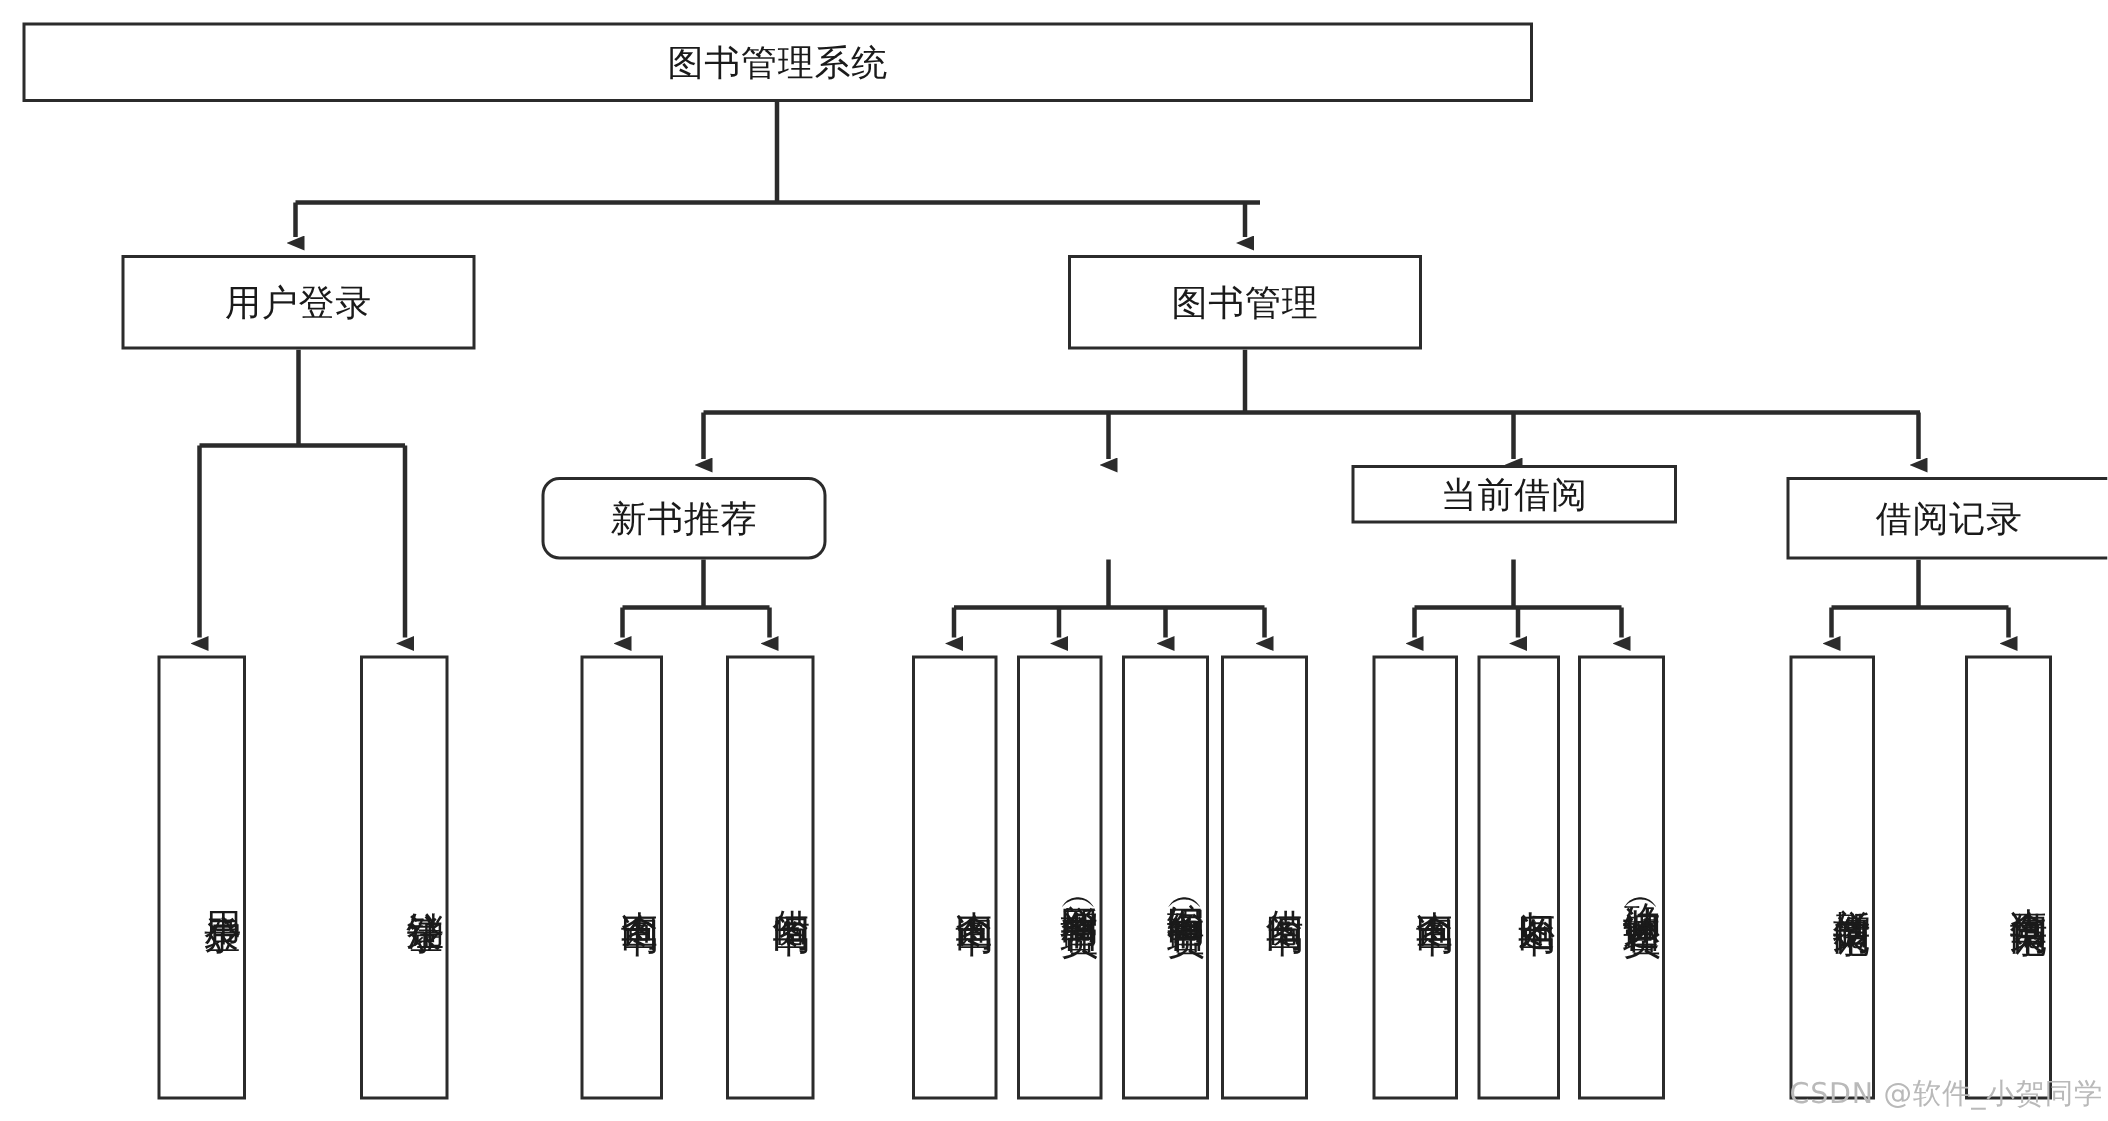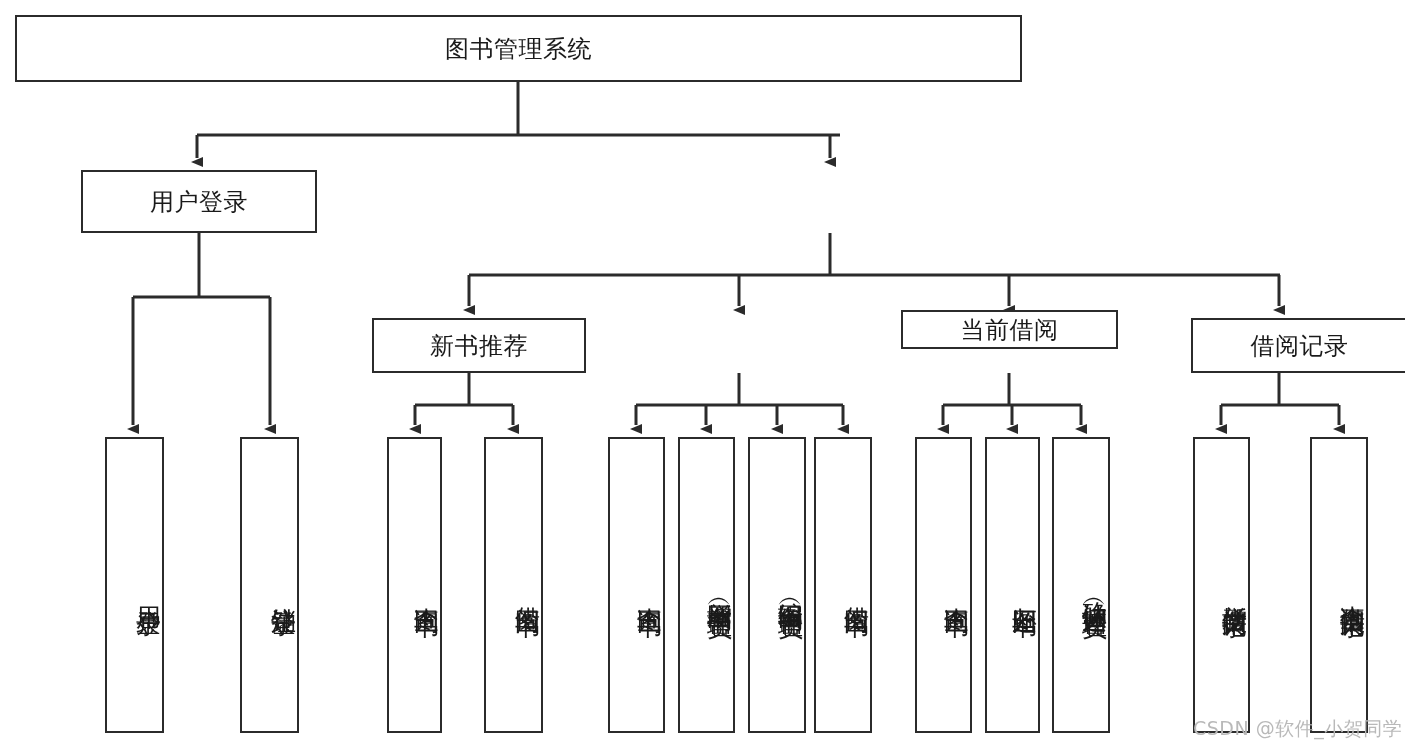--- a/index.html
+++ b/index.html
@@ -114,29 +114,32 @@
       <path d="M1012,405 L1012,425" marker-end="url(#arrow)"></path>
       <path d="M1081,405 L1081,425" marker-end="url(#arrow)"></path>
 
       <path d="M1279,373 L1279,405"></path>
       <path d="M1221,405 L1339,405"></path>
       <path d="M1221,405 L1221,425" marker-end="url(#arrow)"></path>
       <path d="M1339,405 L1339,425" marker-end="url(#arrow)"></path>
     </g>
   </svg>
 
-  <div class="node node-h" style="left:15px; top:15px; width:1007px; height:67px;">
+  <div class="node node-h" style="left:15px; top:15px; width:1007px; height:53px;">
     <span>图书管理系统</span>
   </div>
 
   <div class="node node-h" style="left:81px; top:170px; width:236px; height:63px;">
     <span>用户登录</span>
   </div>
+  <div class="node node-h" style="left:712px; top:170px; width:236px; height:63px;">
+    <span>图书管理</span>
+  </div>
 
-  <div class="node node-h" style="left:372px; top:318px; width:214px; height:55px;">
+  <div class="node node-h" style="left:361px; top:318px; width:190px; height:55px;border-radius:12px;">
     <span>新书推荐</span>
   </div>
   <div class="node node-h" style="left:901px; top:310px; width:217px; height:39px;">
     <span>当前借阅</span>
   </div>
   <div class="node node-h" style="left:1171px; top:318px; width:217px; height:55px;margin-left:20px;">
     <span>借阅记录</span>
   </div>
 
   <div class="node node-v" style="left:105px; top:437px; width:59px; height:296px;">

